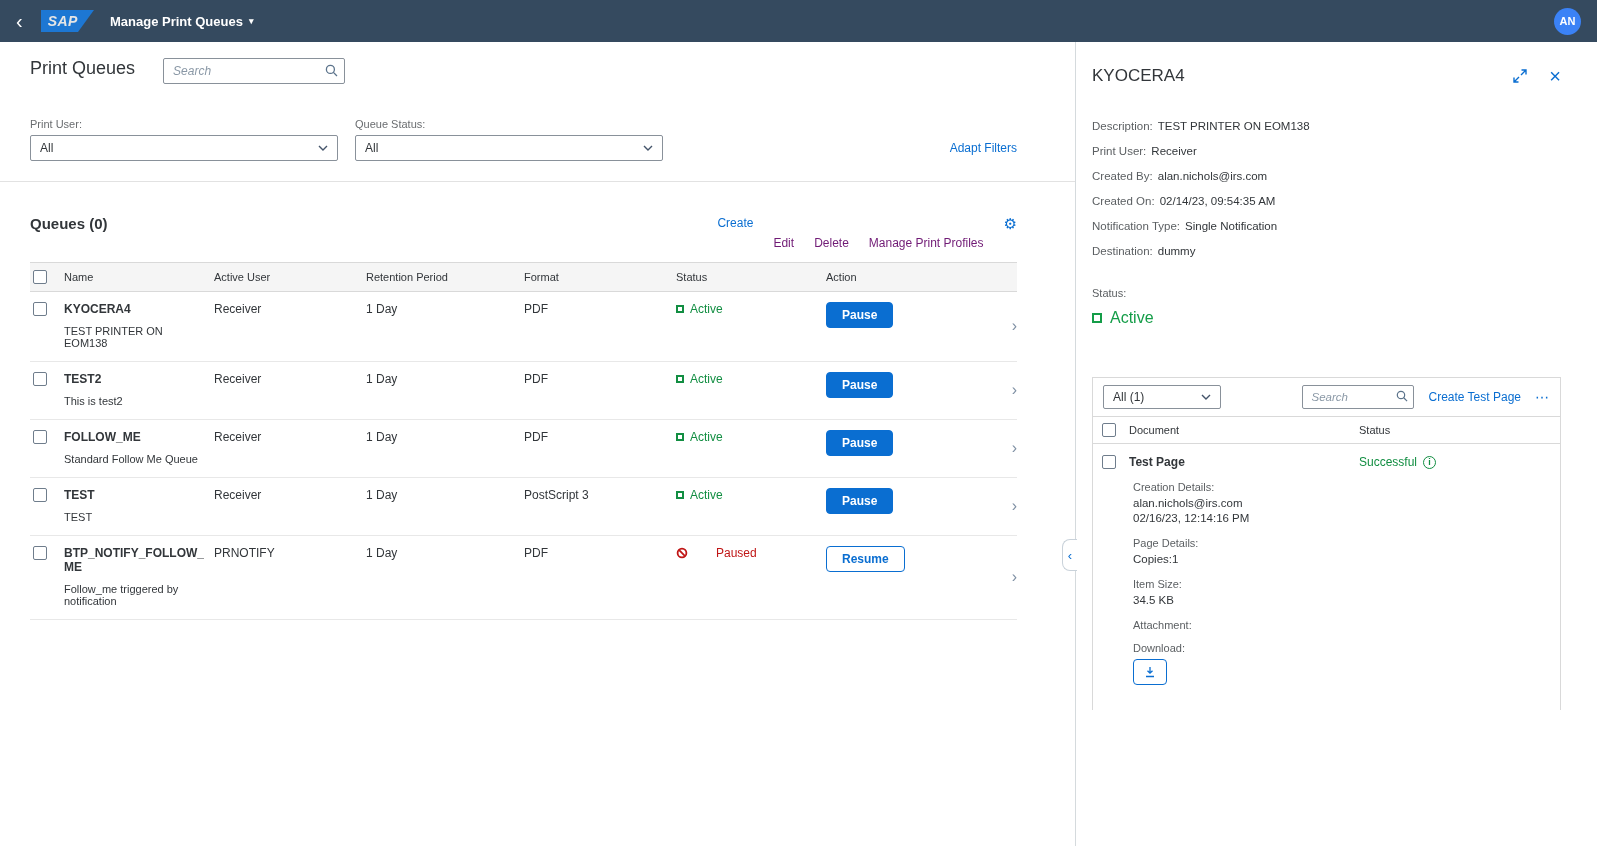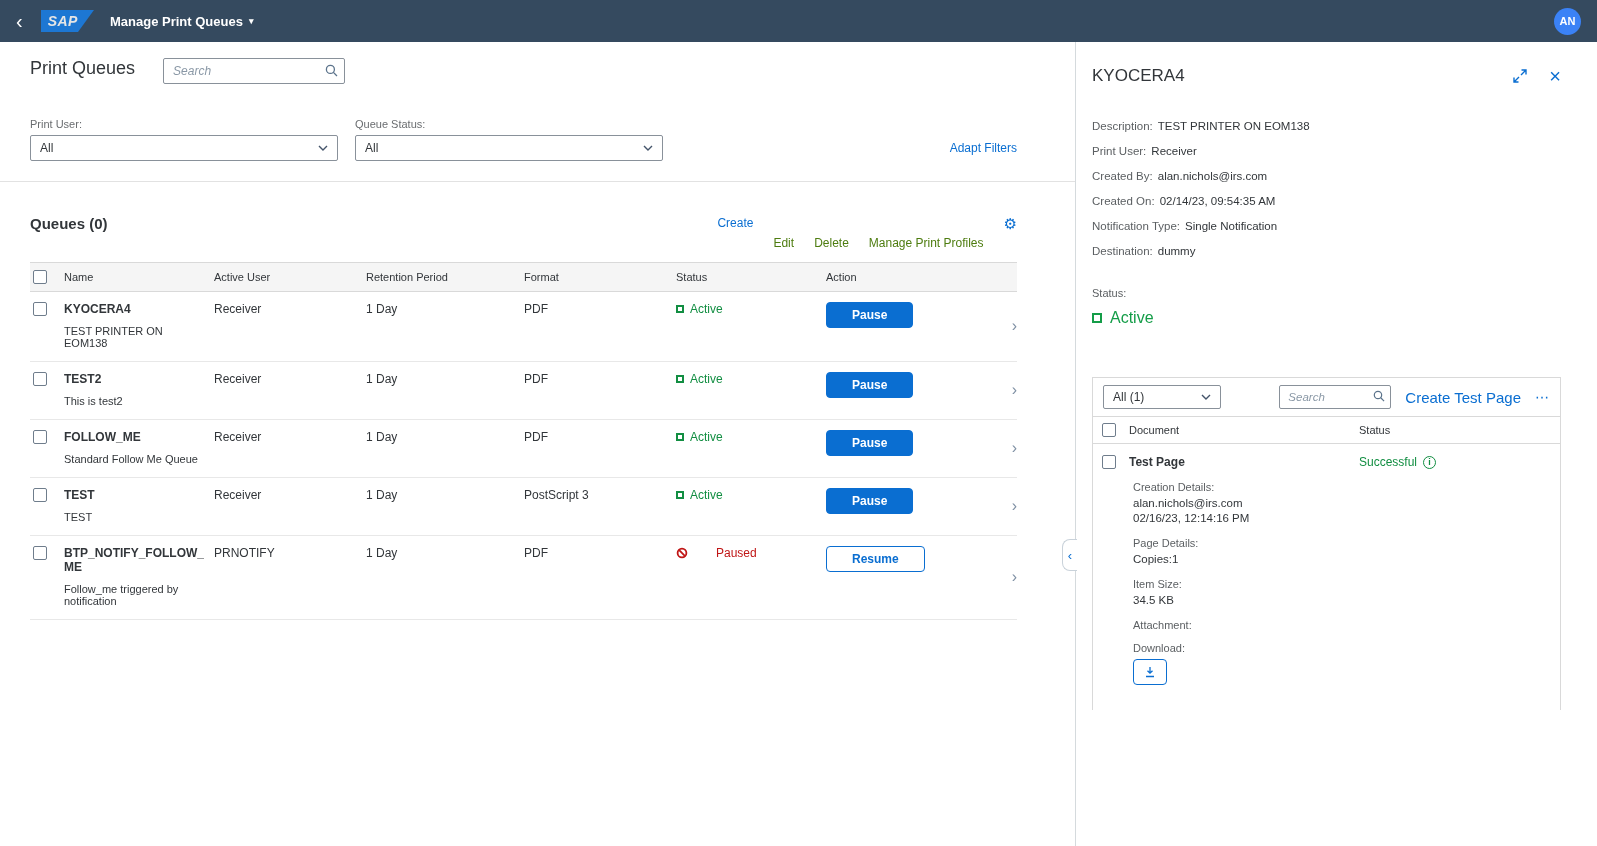--- a/index.html
+++ b/index.html
@@ -33,35 +33,35 @@
   .select { height:26px; border:1px solid #89919a; border-radius:2px; background:#fff; display:flex; align-items:center;
             justify-content:space-between; padding:0 9px; font-size:12px; cursor:pointer; }
   .adapt { margin-left:auto; margin-bottom:6px; color:#0a6ed1; font-size:12px; cursor:pointer; text-decoration:none; }
 
   .section-divider { border:none; border-top:1px solid #e2e2e2; margin:20px -58px 0 -30px; }
 
   .tbl-toolbar { display:flex; align-items:center; margin-top:14px; }
   .tbl-title { font-size:15px; font-weight:bold; }
   .tbl-actions { margin-left:auto; display:flex; align-items:center; gap:20px; font-size:12px; }
   .link { color:#0a6ed1; cursor:pointer; }
-  .link.disabled { color:#4d7c0f; cursor:default;margin-top:40px; }
+  .link.disabled { color:#701a75; cursor:default;margin-top:40px; }
   .gear { color:#0a6ed1; font-size:15px; cursor:pointer; line-height:1; background:none; border:none; }
 
   .grid { display:grid; grid-template-columns:34px 150px 152px 158px 152px 150px 160px 1fr; }
   .thead { margin-top:12px; background:#f5f5f5; border-top:1px solid #d9d9d9; border-bottom:1px solid #d9d9d9;
            height:30px; font-size:11px; align-items:center; }
   .row { border-bottom:1px solid #e8e8e8; padding:10px 0 12px; font-size:12px; align-items:start; cursor:pointer; }
   .cb { width:14px; height:14px; border:1px solid #6f7d8c; border-radius:2px; background:#fff; cursor:pointer; margin-left:3px; display:inline-block; }
   .nm { font-weight:bold; font-size:12px; overflow-wrap:anywhere; padding-right:10px; }
   .desc { font-size:11px; margin-top:9px; padding-right:10px; }
   .status { display:flex; align-items:center; gap:6px; font-size:12px; }
   .status.active { color:#128e42; }
   .sq { width:8px; height:8px; border:2px solid #128e42; display:inline-block; flex:none; }
   .status.paused { color:#c01616;gap:28px; }
-  .btn { font-size:12px; font-weight:bold; border-radius:4px; padding:5px 25px; cursor:pointer; border:1px solid #0a6ed1; font-family:"Liberation Sans",sans-serif; }
+  .btn { font-size:12px; font-weight:bold; border-radius:4px; padding:5px 15px; cursor:pointer; border:1px solid #0a6ed1; font-family:"Liberation Sans",sans-serif; }
   .btn.solid { background:#0a6ed1; color:#fff; }
   .btn.ghost { background:#fff; color:#0a6ed1; }
   .actioncell { justify-self:start; }
   .chev { color:#8091a5; font-size:16px; justify-self:end; align-self:center; cursor:pointer; background:none; border:none; }
 
   
   .detail { flex:1; border-left:1px solid #d5dadd; position:relative; padding:24px 36px 0 16px; }
   .collapse-tab { position:absolute; left:-14px; top:497px; width:15px; height:32px; background:#fff;
                   border:1px solid #c9d2da; border-right:none; border-radius:8px 0 0 8px; color:#0a6ed1;
                   font-size:13px; display:flex; align-items:center; justify-content:center; cursor:pointer; padding:0; }
@@ -81,21 +81,21 @@
   .d-status .val { margin-top:10px; display:flex; align-items:center; gap:8px; color:#149d48; font-size:16px; }
   .sq-big { width:10px; height:10px; border:2px solid #149d48; display:inline-block; }
 
   .docs { margin-top:50px; border:1px solid #d9d9d9; width:100%; border-bottom:none; }
   .docs-toolbar { display:flex; align-items:center; padding:7px 10px; gap:14px; }
   .docs-select { width:118px; height:24px; }
   .docs-search { margin-left:auto; width:112px; position:relative; }
   .docs-search input { width:100%; height:24px; border:1px solid #89919a; border-radius:2px; padding:0 24px 0 8px; font-size:11.5px; font-family:"Liberation Sans",sans-serif; }
   .docs-search input::placeholder { color:#8a98a6; font-style:italic; }
   .docs-search .mag { top:5px; right:6px; }
-  .ctp { color:#0a6ed1; font-size:15px; white-space:nowrap; cursor:pointer; text-decoration:none; }
+  .ctp { color:#0a6ed1; font-size:12px; white-space:nowrap; cursor:pointer; text-decoration:none; }
   .overflow { color:#0a6ed1; cursor:pointer; font-size:14px; letter-spacing:1px; background:none; border:none; }
 
   .docs-grid { display:grid; grid-template-columns:36px 230px 1fr; align-items:center; }
   .docs-thead { height:28px; border-top:1px solid #d9d9d9; border-bottom:1px solid #d9d9d9; font-size:11px; }
   .docs-thead .cb, .docs-row .cb { margin-left:9px; }
   .docs-row { padding:11px 0 4px; align-items:start; }
   .doc-name { font-weight:bold; font-size:12px; }
   .doc-status { color:#128e42; font-size:12px; display:flex; gap:6px; align-items:center; }
   .info { width:13px; height:13px; border:1px solid #128e42; border-radius:50%; font-size:9px; display:flex;
           align-items:center; justify-content:center; font-weight:bold; flex:none; }

